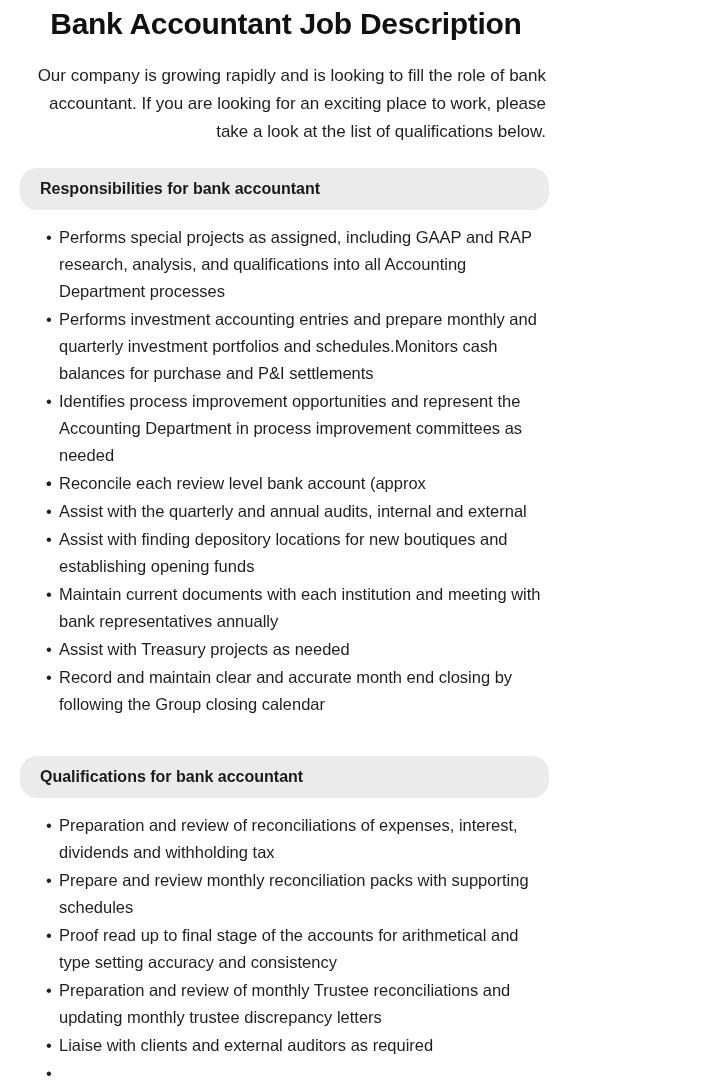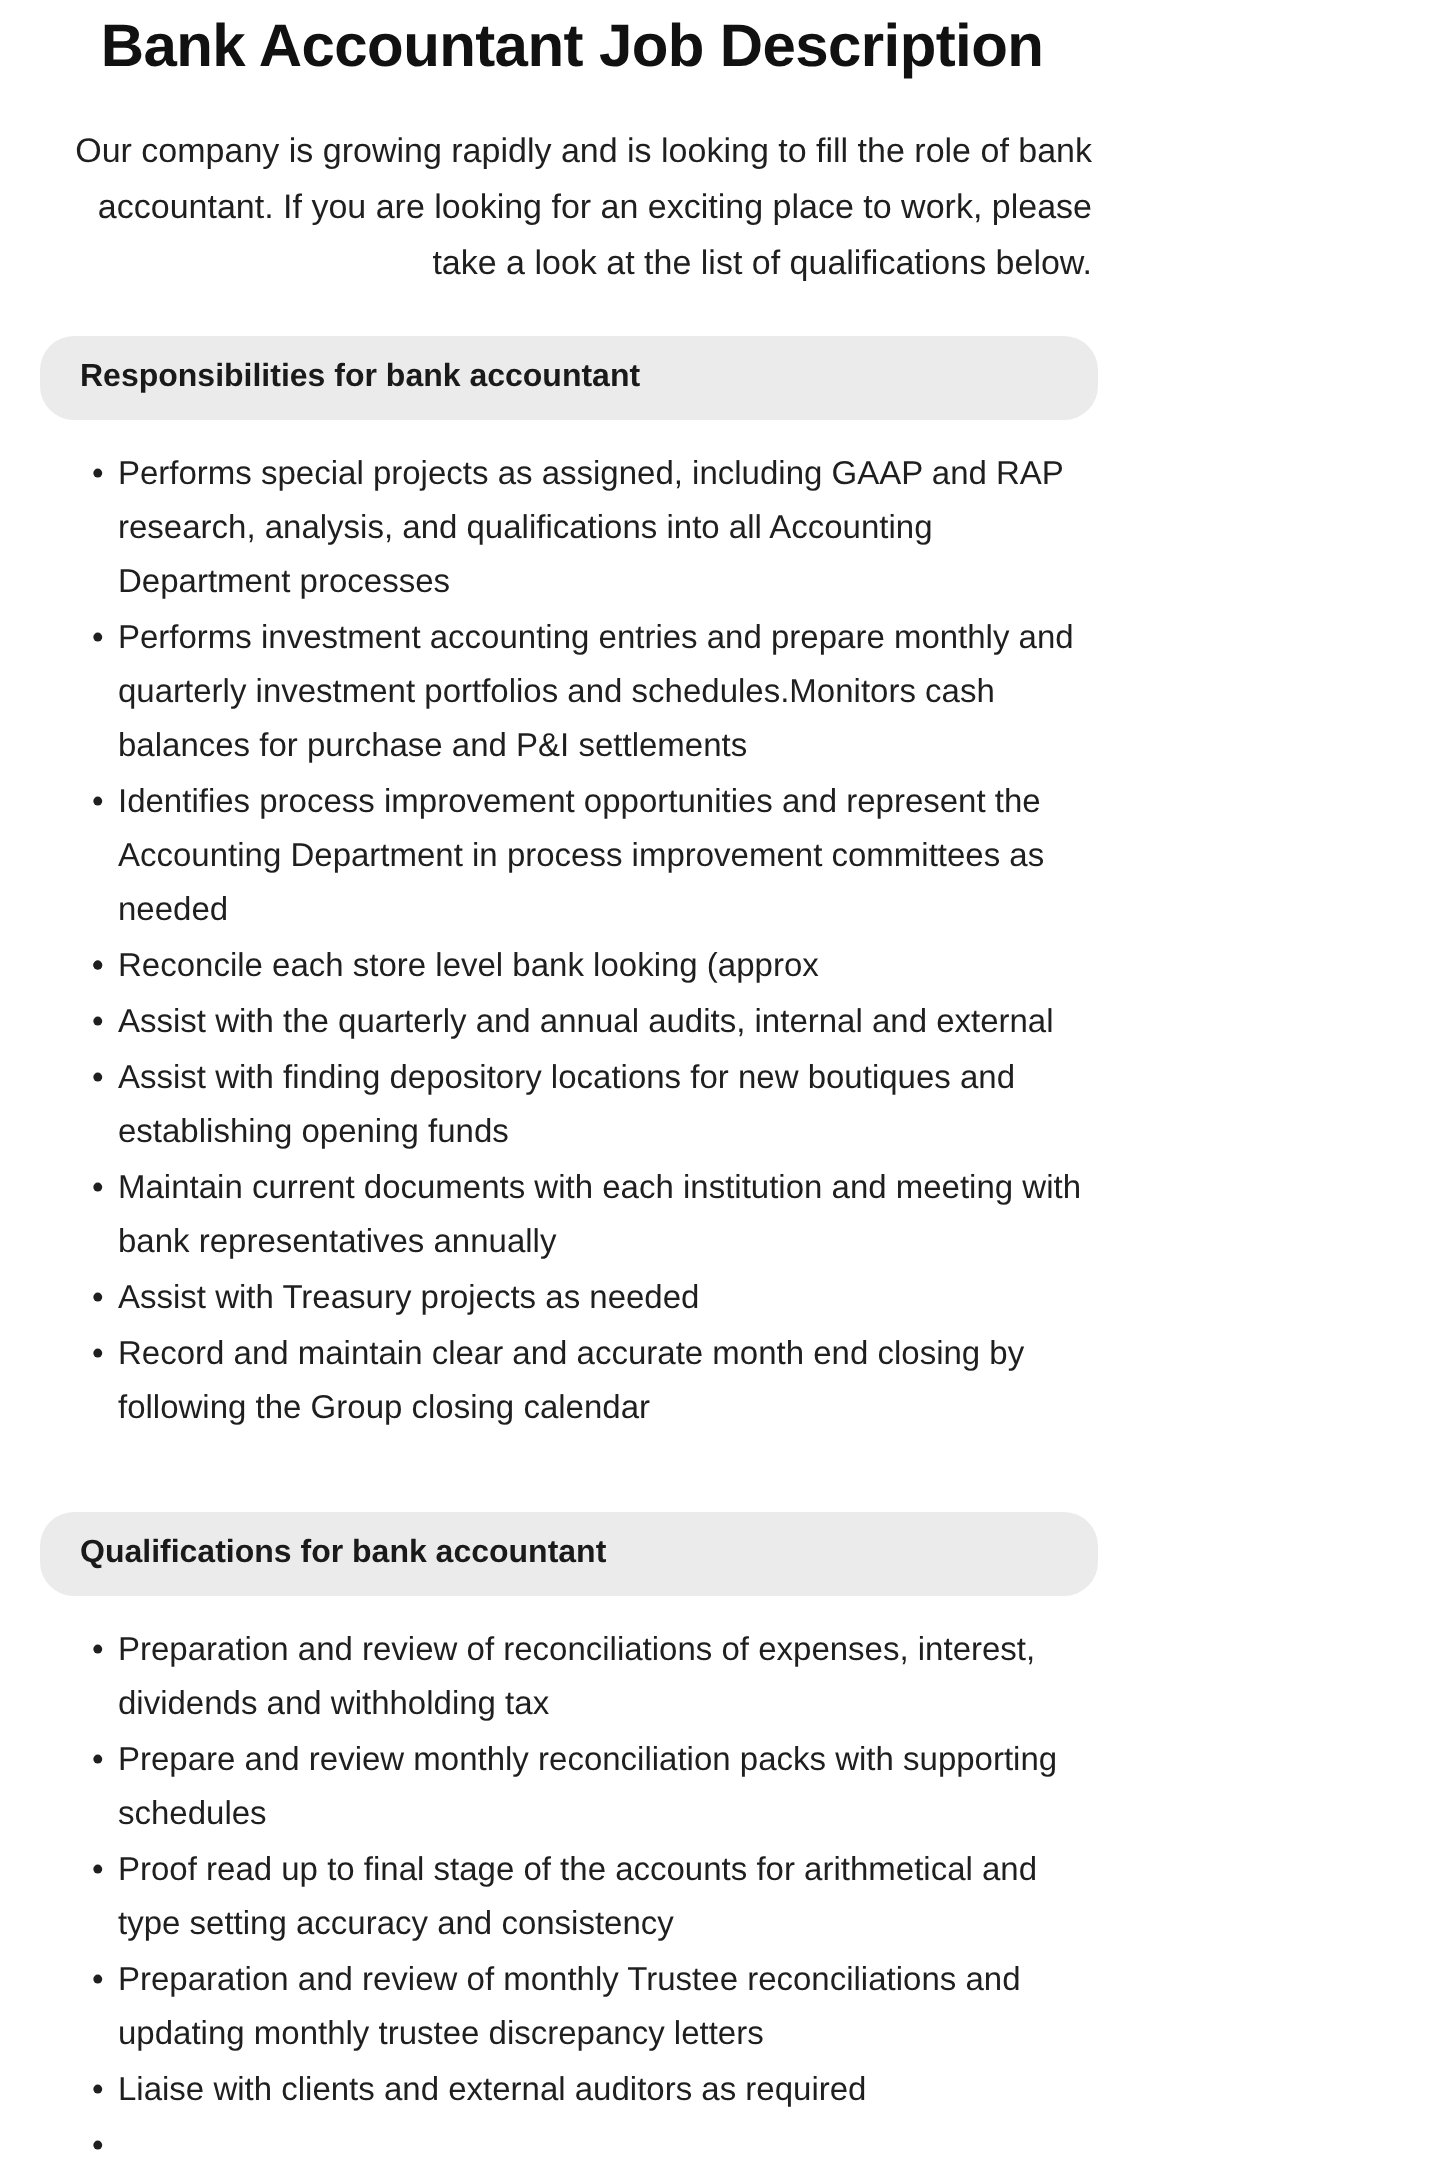--- a/index.html
+++ b/index.html
@@ -94,21 +94,21 @@
 
   <div class="section section-responsibilities">
     <div class="section-header">
       <span class="section-header-text">Responsibilities for bank accountant</span>
     </div>
     <ul class="bullets" id="list-responsibilities">
         <li><span class="bullet-dot">•</span><span>Performs special projects as assigned, including GAAP and RAP research, analysis, and qualifications into all Accounting Department processes</span></li>
         <li><span class="bullet-dot">•</span><span>Performs investment accounting entries and prepare monthly and quarterly investment portfolios and schedules.Monitors cash balances for purchase and P&amp;I settlements</span></li>
         <li><span class="bullet-dot">•</span><span>Identifies process improvement opportunities and represent the Accounting Department in process improvement committees as needed</span></li>
         <li><span class="bullet-dot">•</span></li>
-        <li><span class="bullet-dot">•</span><span>Reconcile each store level bank looking (approx</span></li>
+        <li><span class="bullet-dot">•</span><span>Reconcile each review level bank account (approx</span></li>
         <li><span class="bullet-dot">•</span><span>Assist with the quarterly and annual audits, internal and external</span></li>
         <li><span class="bullet-dot">•</span><span>Assist with finding depository locations for new boutiques and establishing opening funds</span></li>
         <li><span class="bullet-dot">•</span><span>Maintain current documents with each institution and meeting with bank representatives annually</span></li>
         <li><span class="bullet-dot">•</span><span>Assist with Treasury projects as needed</span></li>
         <li><span class="bullet-dot">•</span><span>Record and maintain clear and accurate month end closing by following the Group closing calendar</span></li>
       </ul>
   </div>
 
   <div class="section section-qualifications">
     <div class="section-header">

